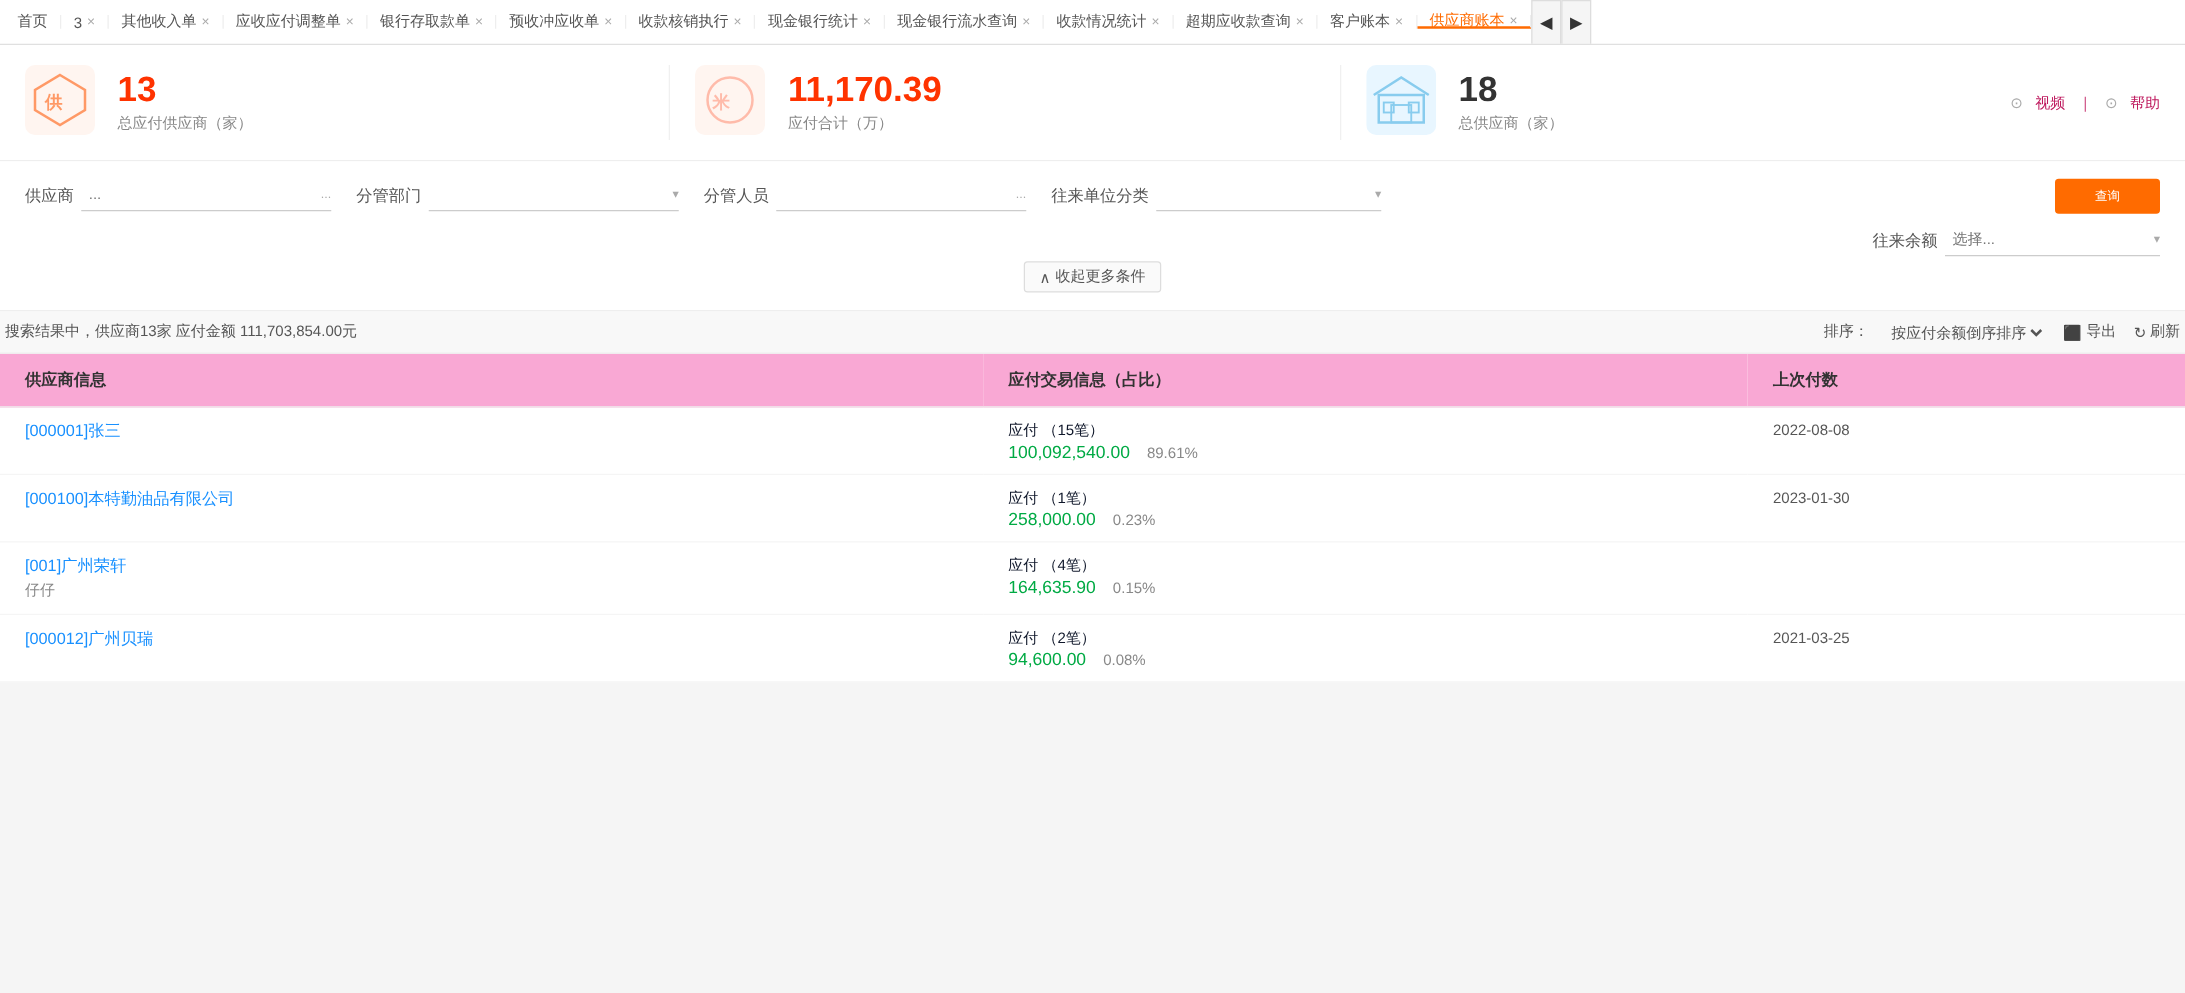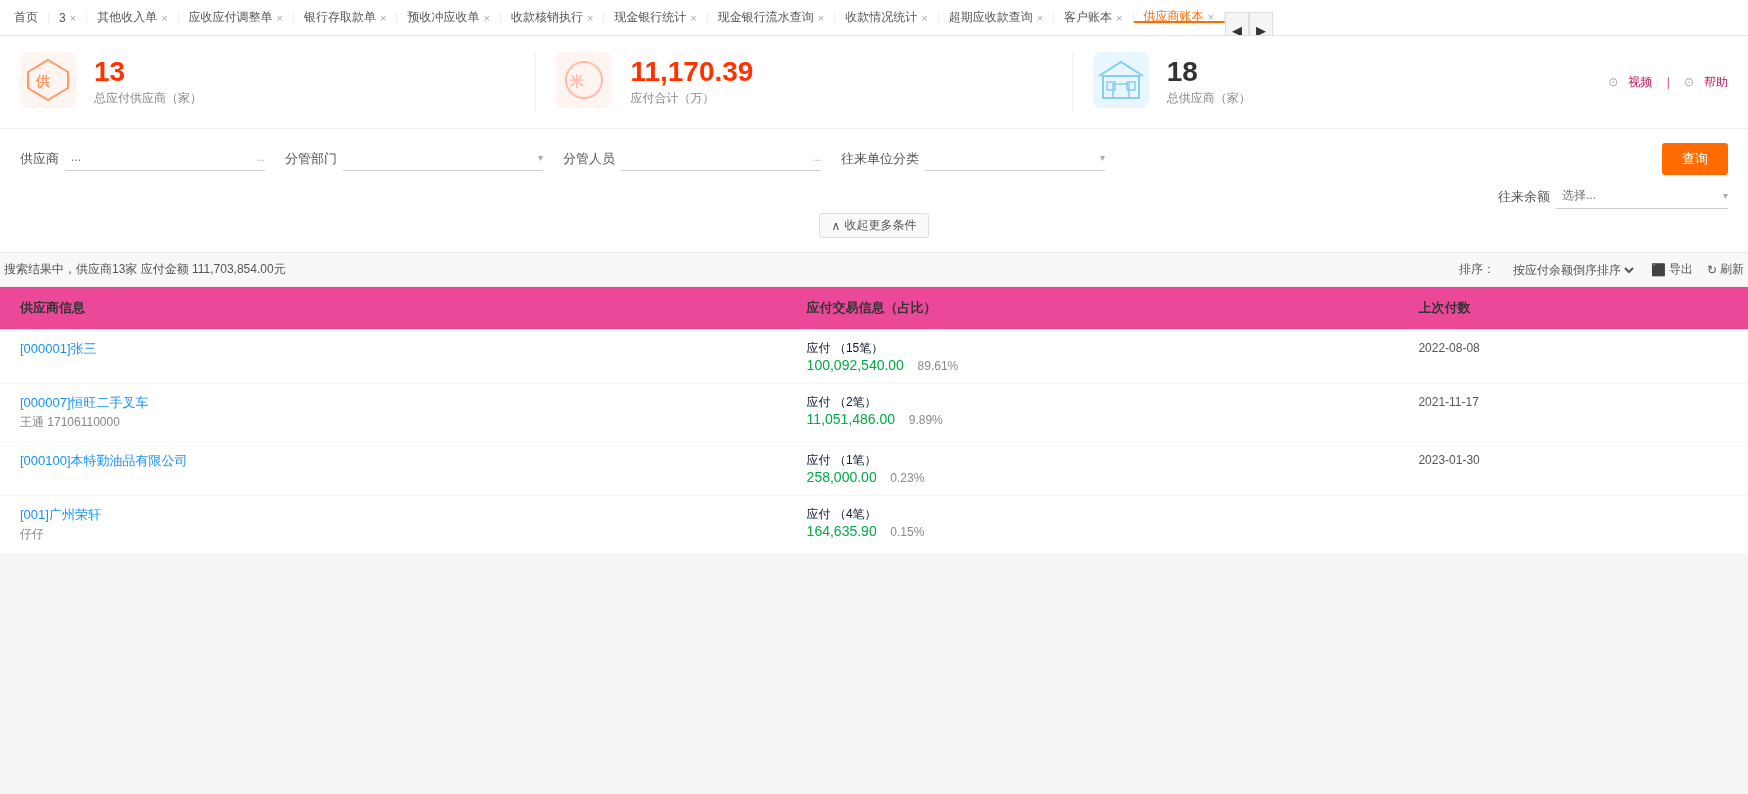--- a/index.html
+++ b/index.html
@@ -1,20 +1,20 @@
 <!DOCTYPE html>
 <html><head>
   <meta charset="utf-8">
   <style>
     * { box-sizing: border-box; margin: 0; padding: 0; }
     body { font-family: 'Microsoft YaHei', Arial, sans-serif; font-size: 13px; background: #f5f5f5; color: #333; overflow-x: hidden; }
 
     
     .top-nav {
-      display: flex; align-items: flex-start; background: #fff; border-bottom: 1px solid #e0e0e0;
+      display: flex; align-items: center; background: #fff; border-bottom: 1px solid #e0e0e0;
       height: 36px; padding: 12px 4px; overflow: hidden;
     }
     .nav-tab {
       display: flex; align-items: center; padding: 0 10px; height: 100%; cursor: pointer;
       white-space: nowrap; font-size: 12px; color: #555; border-right: 1px solid #eee;
       flex-shrink: 0;
     }
     .nav-tab.active { color: #ff6b00; border-bottom: 2px solid #ff6b00; }
     .nav-tab .close-btn { margin-left: 4px; color: #aaa; font-size: 11px; cursor: pointer; }
     .nav-arrow { width: 24px; height: 36px; display: flex; align-items: center; justify-content: center; background: #f5f5f5; border: 1px solid #ddd; cursor: pointer; flex-shrink: 0; }
@@ -46,22 +46,22 @@
     .filter-item { display: flex; align-items: center; gap: 6px; }
     .filter-label { font-size: 13px; color: #555; white-space: nowrap; }
     .filter-input {
       border: none; border-bottom: 1px solid #ccc; padding: 3px 6px; font-size: 12px;
       color: #999; min-width: 160px; outline: none; background: transparent;
     }
     .filter-dropdown { display: flex; align-items: center; border-bottom: 1px solid #ccc; min-width: 200px; padding-bottom: 3px; }
     .filter-dropdown input { border: none; outline: none; font-size: 12px; color: #999; flex: 1; background: transparent; }
     .dropdown-arrow { color: #aaa; font-size: 10px; }
     .btn-query {
-      background: #ff6b00; color: #fff; border: none; padding: 7px 20px; border-radius: 3px;
-      cursor: pointer; font-size: 13px; margin-left: auto;
+      background: #ff6b00; color: #fff; border: none; padding: 7px 32px; border-radius: 3px;
+      cursor: pointer; font-size: 10px; margin-left: auto;
     }
     .collapse-bar {
       display: flex; justify-content: center; margin-top: 4px;
     }
     .collapse-btn {
       display: flex; align-items: center; gap: 4px; font-size: 12px; color: #555;
       cursor: pointer; border: 1px solid #ddd; padding: 3px 12px; border-radius: 3px; background: #fafafa;
     }
 
     
@@ -69,21 +69,21 @@
       display: flex; align-items: center; background: #f8f8f8; padding: 8px 4px;
       border-bottom: 1px solid #eee; font-size: 12px; color: #555;
     }
     .result-info { flex: 1; }
     .result-actions { display: flex; align-items: center; gap: 14px; font-size: 12px; color: #555; }
     .result-actions span { cursor: pointer; display: flex; align-items: center; gap: 3px; }
     .sort-select { border: none; background: transparent; font-size: 12px; color: #555; cursor: pointer; outline: none; }
 
     
     .data-table { background: #fff; width: 100%; border-collapse: collapse; }
-    .table-header { background: #ec4899; }
+    .table-header { background: #f9a8d4; }
     .table-header th {
       padding: 12px 20px; text-align: left; font-size: 13px; font-weight: 600; color: #333;
       border-bottom: 1px solid #eee;
     }
     .table-row td { padding: 10px 20px; border-bottom: 1px solid #f5f5f5; vertical-align: top; }
     .table-row.highlighted { background: #fff5f0; }
     .supplier-link { color: #1890ff; text-decoration: none; font-size: 13px; cursor: pointer; }
     .supplier-sub { font-size: 12px; color: #888; margin-top: 2px; }
     .tx-label { font-size: 12px; color: #0f172a; }
     .tx-amount { font-size: 14px; color: #00aa44; font-weight: 500; cursor: pointer; }
@@ -310,36 +310,20 @@
           <div>
             <span class="tx-amount">100,092,540.00</span>
             <span class="tx-percent">89.61%</span>
           </div>
         </td>
         <td>
           <span class="date-text">2022-08-08</span>
         </td>
       </tr>
 
-      <tr class="table-row">
-        <td>
-          <a class="supplier-link">[000007]恒旺二手叉车</a>
-          <div class="supplier-sub">王通  17106110000</div>
-        </td>
-        <td>
-          <div class="tx-label">应付 （2笔）</div>
-          <div>
-            <span class="tx-amount">11,051,486.00</span>
-            <span class="tx-percent">9.89%</span>
-          </div>
-        </td>
-        <td>
-          <span class="date-text">2021-11-17</span>
-        </td>
-      </tr>
 
       <tr class="table-row">
         <td>
           <a class="supplier-link">[000100]本特勤油品有限公司</a>
           <div class="supplier-sub"></div>
         </td>
         <td>
           <div class="tx-label">应付 （1笔）</div>
           <div>
             <span class="tx-amount">258,000.00</span>
@@ -361,16 +345,32 @@
           <div>
             <span class="tx-amount">164,635.90</span>
             <span class="tx-percent">0.15%</span>
           </div>
         </td>
         <td>
           <span class="date-text"></span>
         </td>
       </tr>
 
+      <tr class="table-row">
+        <td>
+          <a class="supplier-link">[000012]广州贝瑞</a>
+          <div class="supplier-sub"></div>
+        </td>
+        <td>
+          <div class="tx-label">应付 （2笔）</div>
+          <div>
+            <span class="tx-amount">94,600.00</span>
+            <span class="tx-percent">0.08%</span>
+          </div>
+        </td>
+        <td>
+          <span class="date-text">2021-03-25</span>
+        </td>
+      </tr>
 
     </tbody>
   </table>
 </div>
 
 </body></html>

